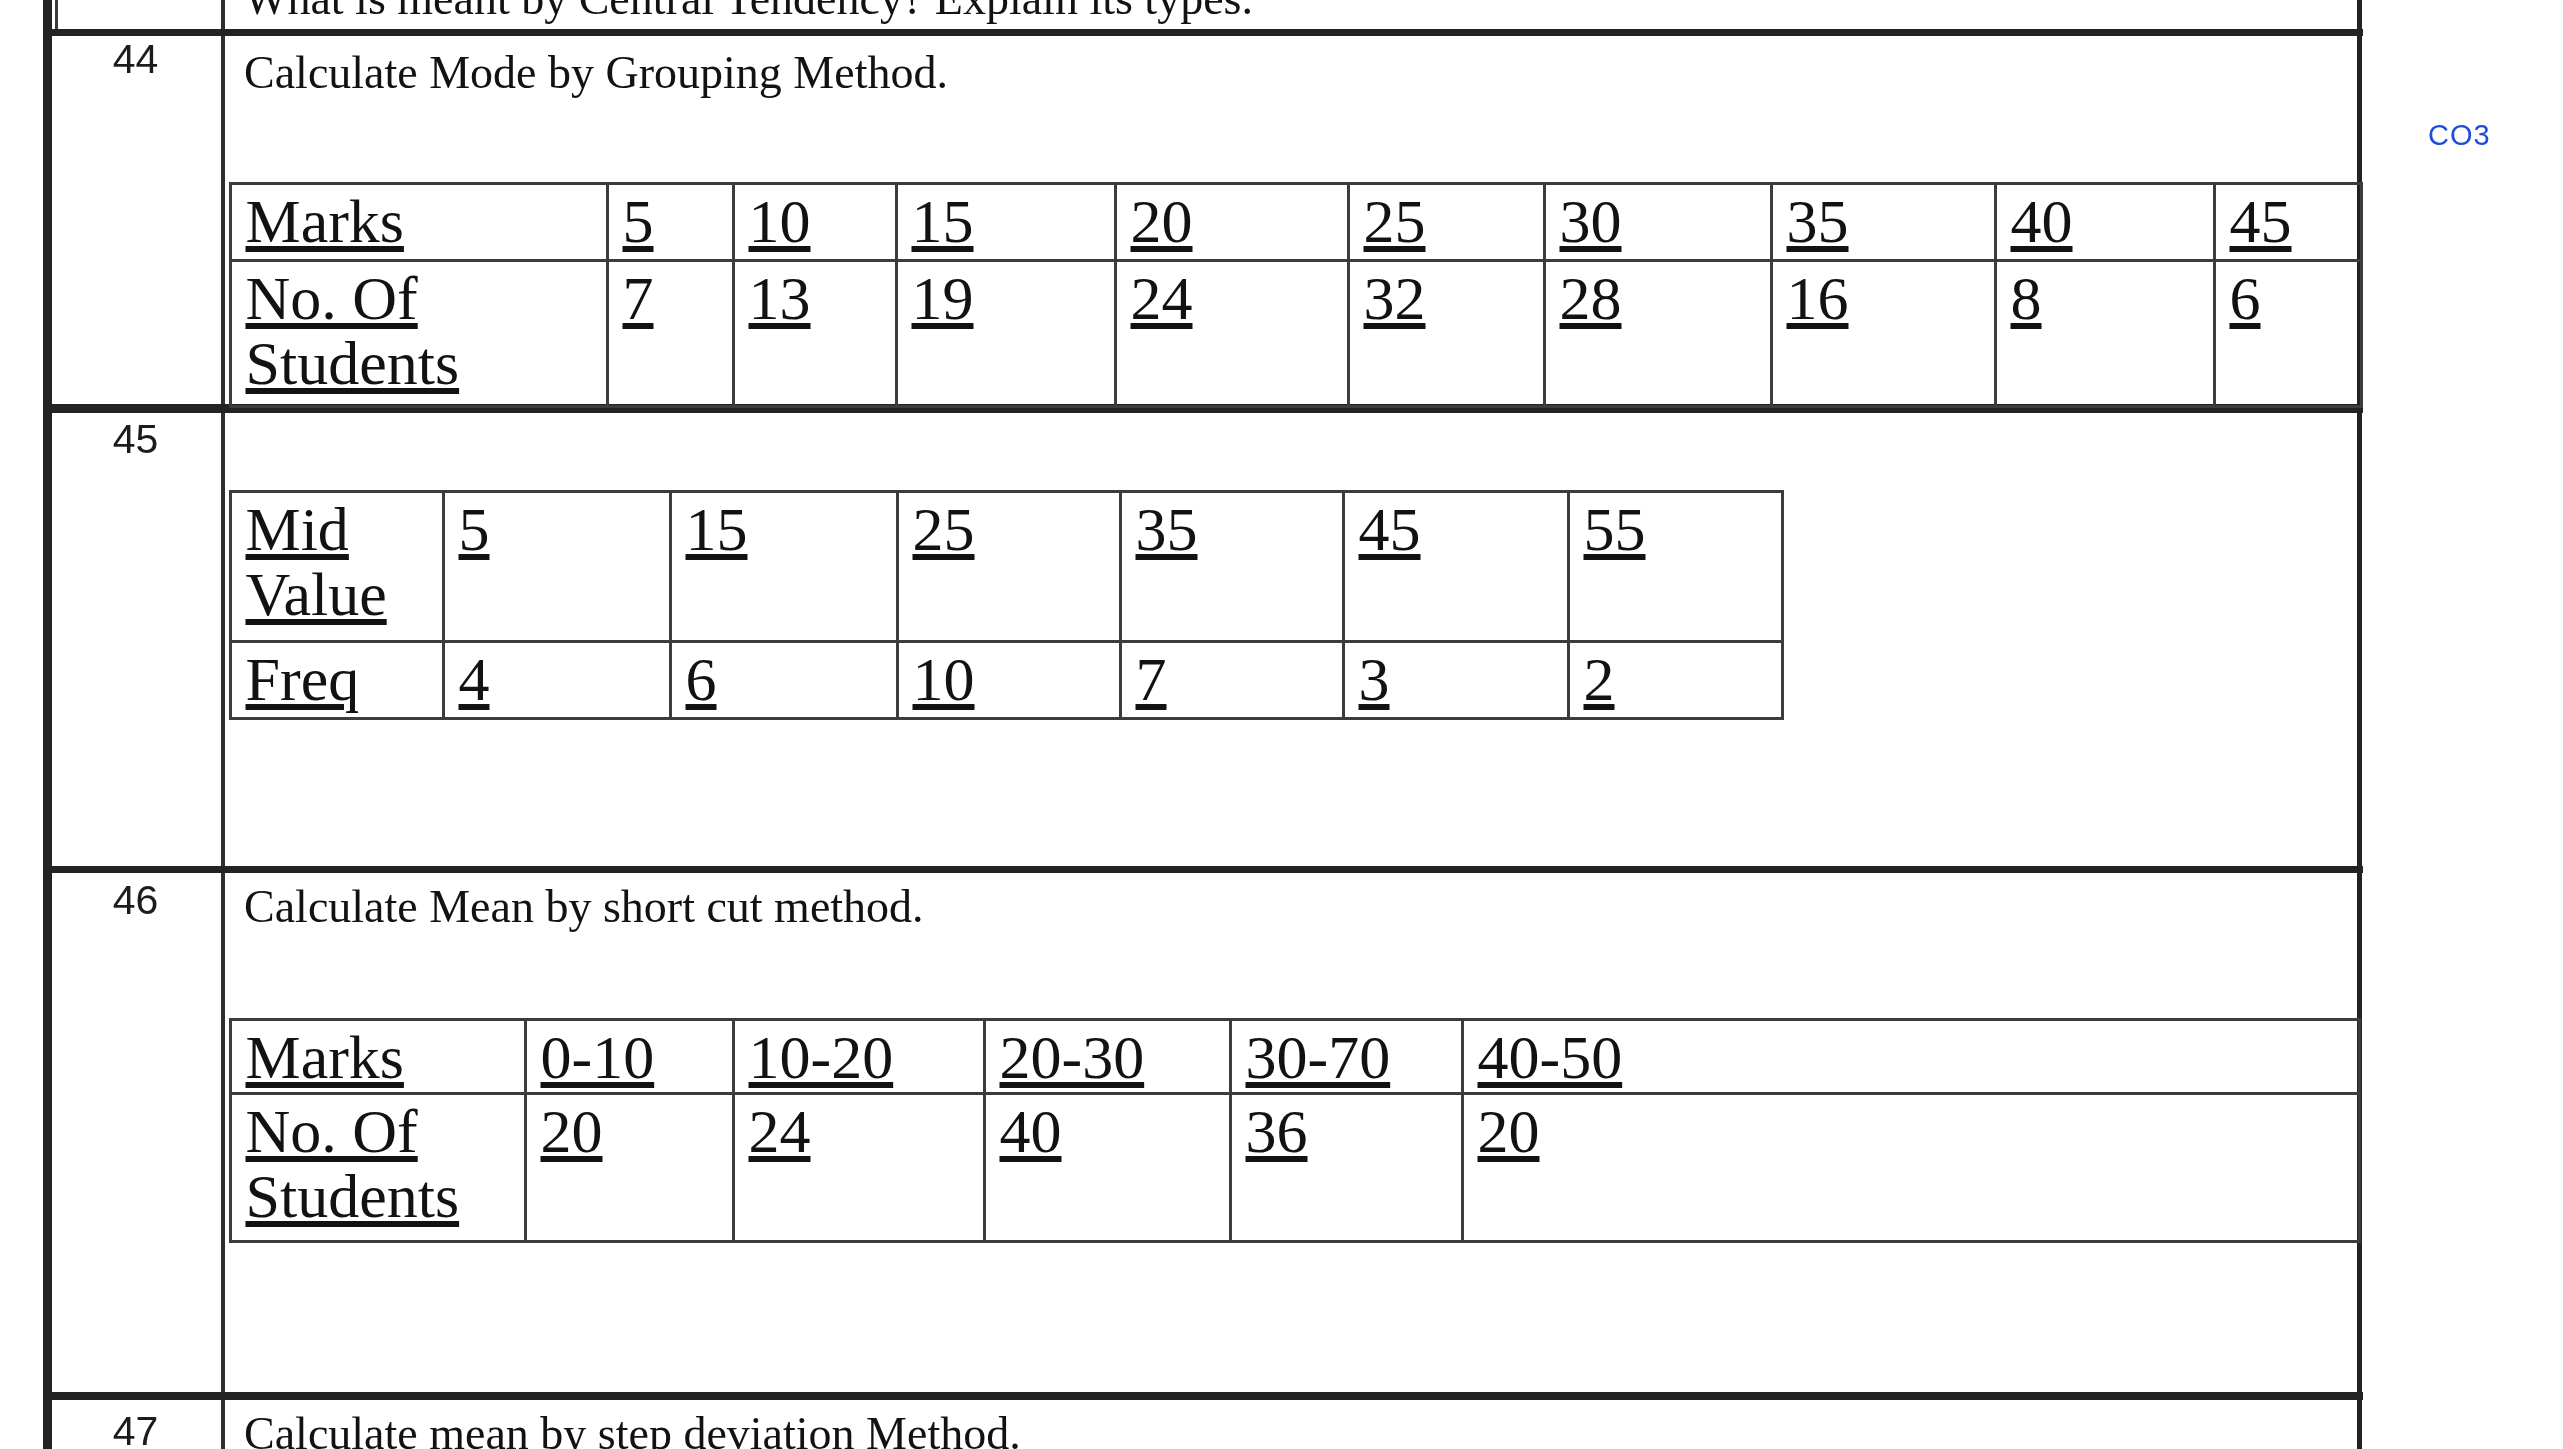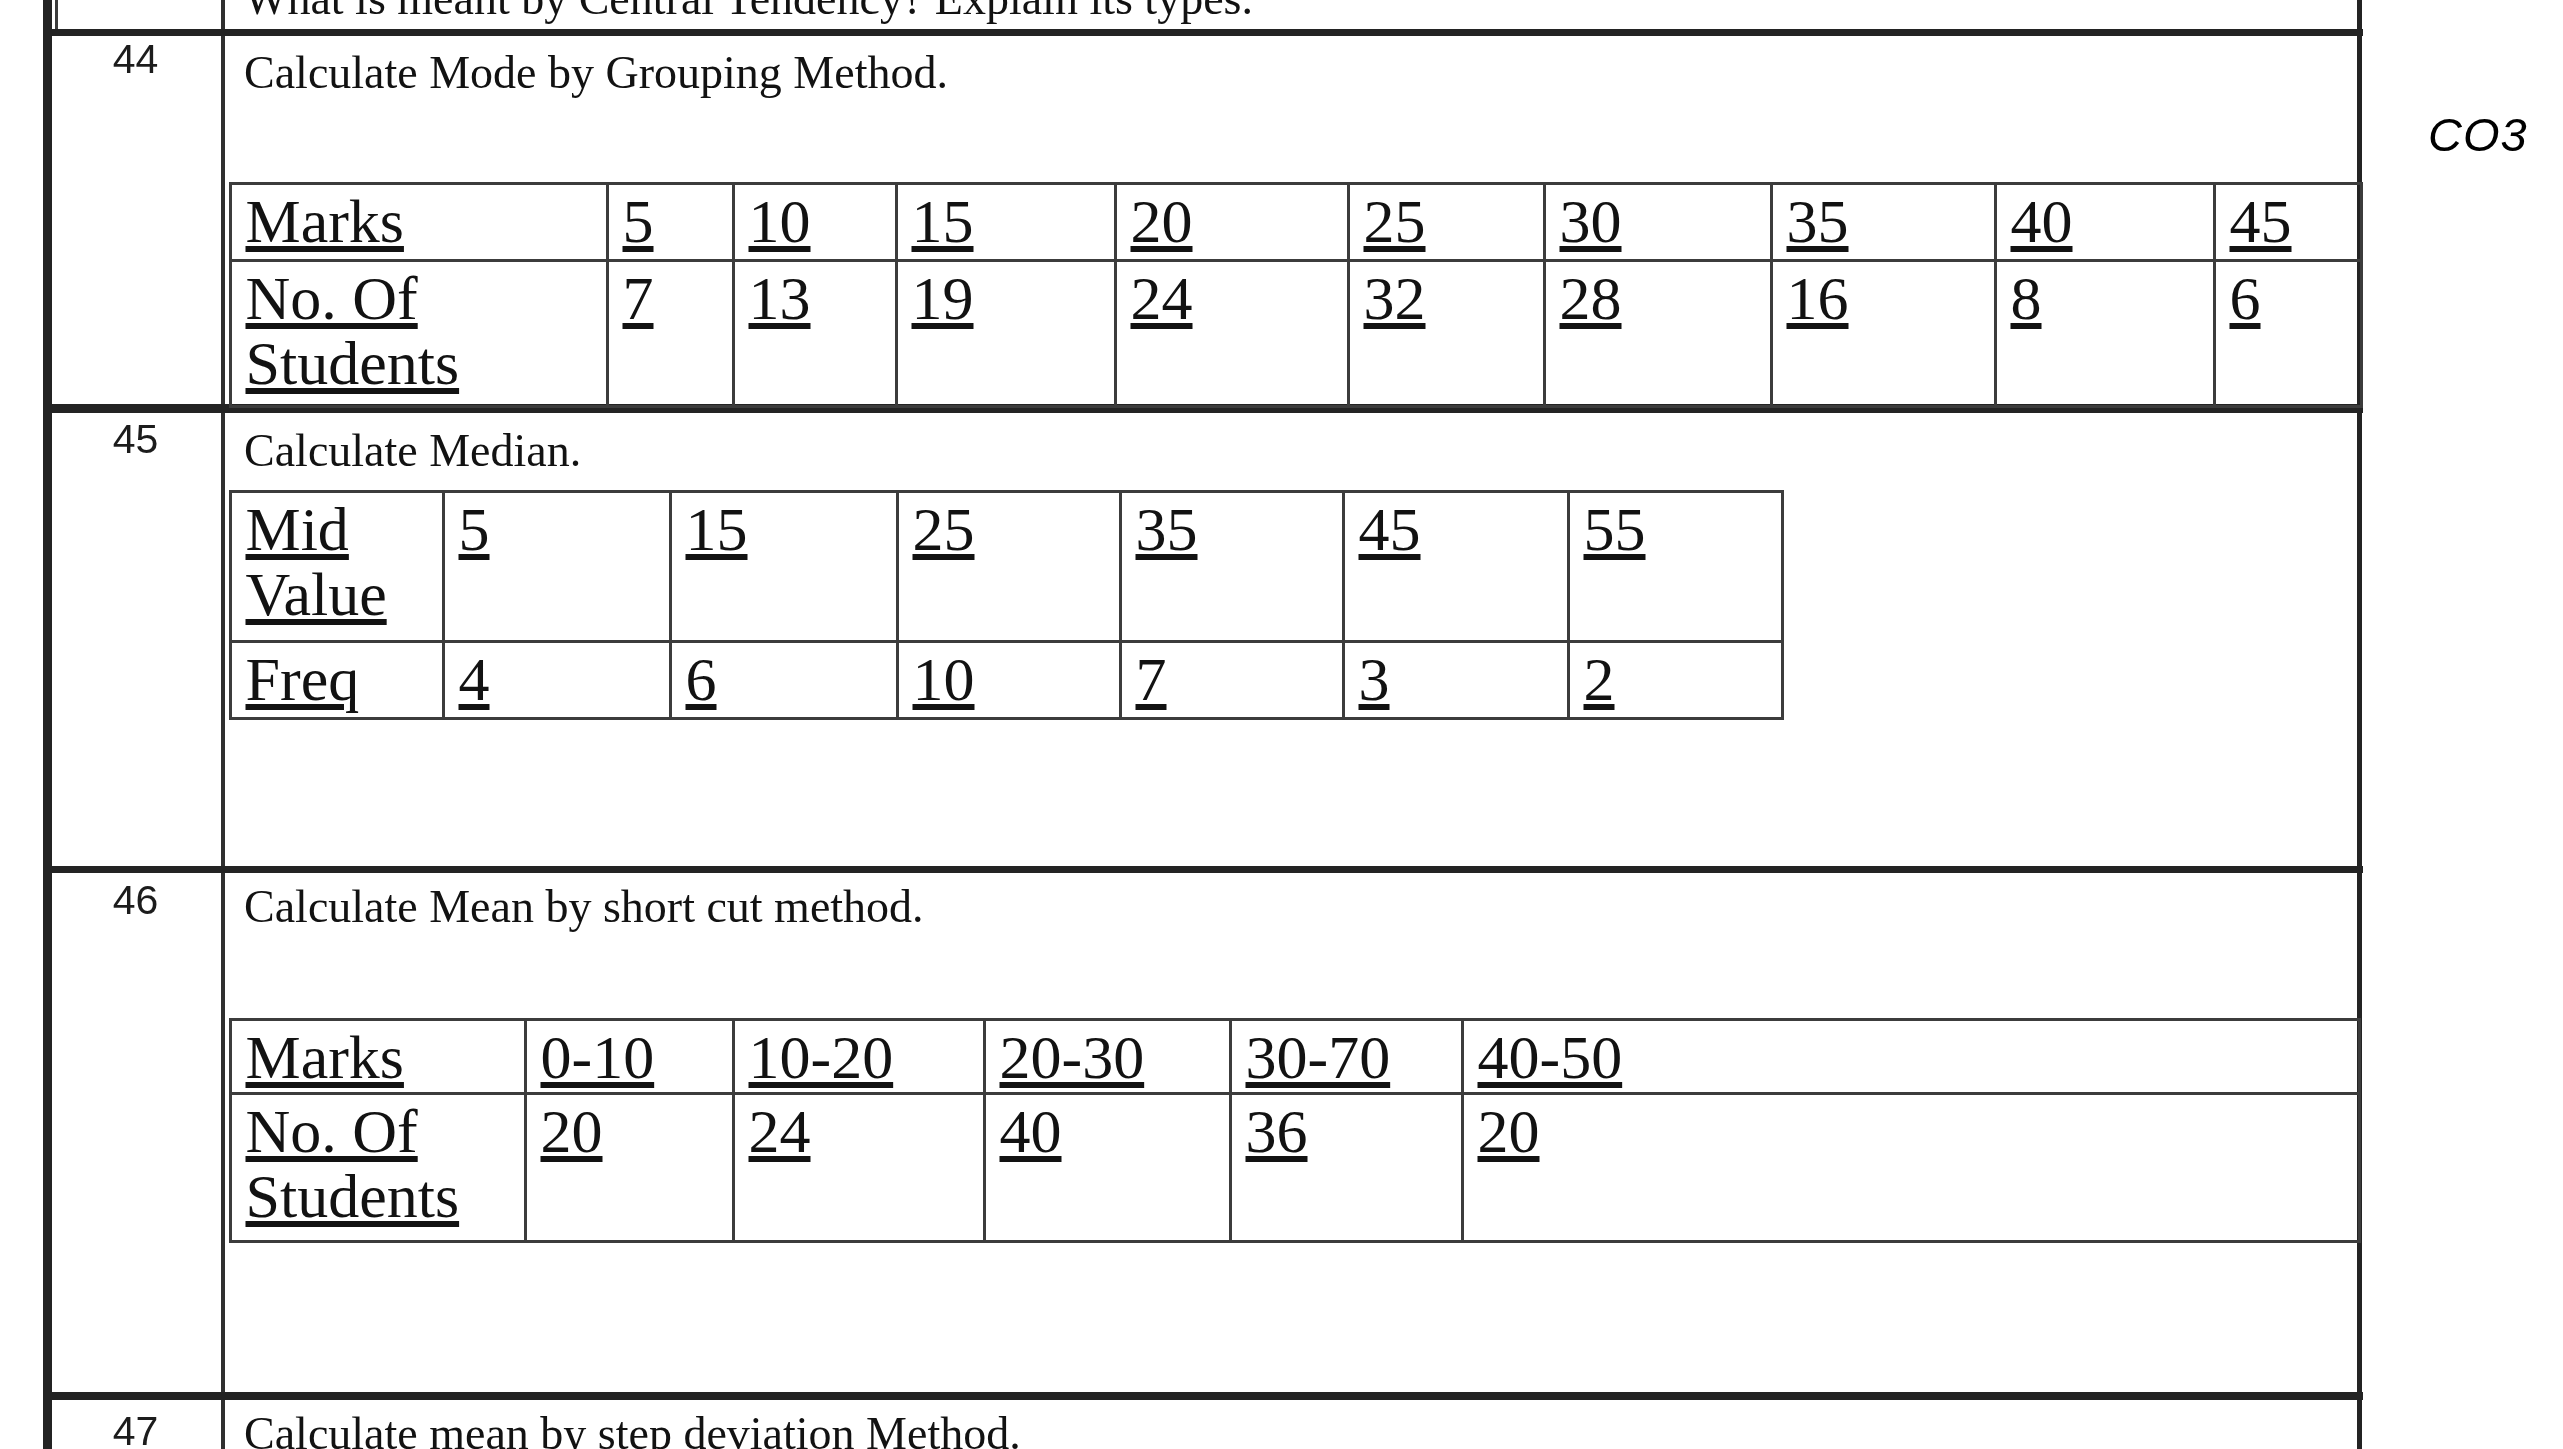--- a/index.html
+++ b/index.html
@@ -12,21 +12,21 @@
     position:absolute;left:50px;width:171px;text-align:center;
     font-family:"Liberation Sans",sans-serif;font-size:41px;line-height:48px;
     color:#1c1c1c;
   }
   .qtext{
     position:absolute;left:244px;font-size:46px;line-height:71px;
     white-space:nowrap;color:#121212;
   }
   .co-label{
     position:absolute;left:2428px;font-family:"Liberation Sans",sans-serif;
-    font-size:47px;line-height:48px;color:#000000;letter-spacing:1px;font-style:italic;
+    font-size:29px;line-height:48px;color:#1d4ed8;letter-spacing:1px;
   }
   table.qtable{
     position:absolute;left:229px;border-collapse:collapse;table-layout:fixed;
     font-size:62px;line-height:65px;color:#121212;
   }
   table.qtable td{
     border:3.9px solid #3c3c3c;vertical-align:top;
     padding:3.9px 5.8px 0 13.5px;overflow:hidden;white-space:normal;text-decoration:underline;
   }
 </style>
@@ -87,21 +87,20 @@
       <td>32</td>
       <td>28</td>
       <td>16</td>
       <td>8</td>
       <td>6</td>
     </tr>
   </tbody>
     </table>
 
   <div class="qnum" style="top:415px;">45</div>
-  <div class="qtext" style="top:415px;">Calculate Median.</div>
 
   <table class="qtable" style="top:490px;width:1552px;">
     <colgroup>
       <col style="width:213px">
         <col style="width:227px">
         <col style="width:227px">
       <col style="width:223px">
         <col style="width:223px">
         <col style="width:225px">
       <col style="width:214px">

